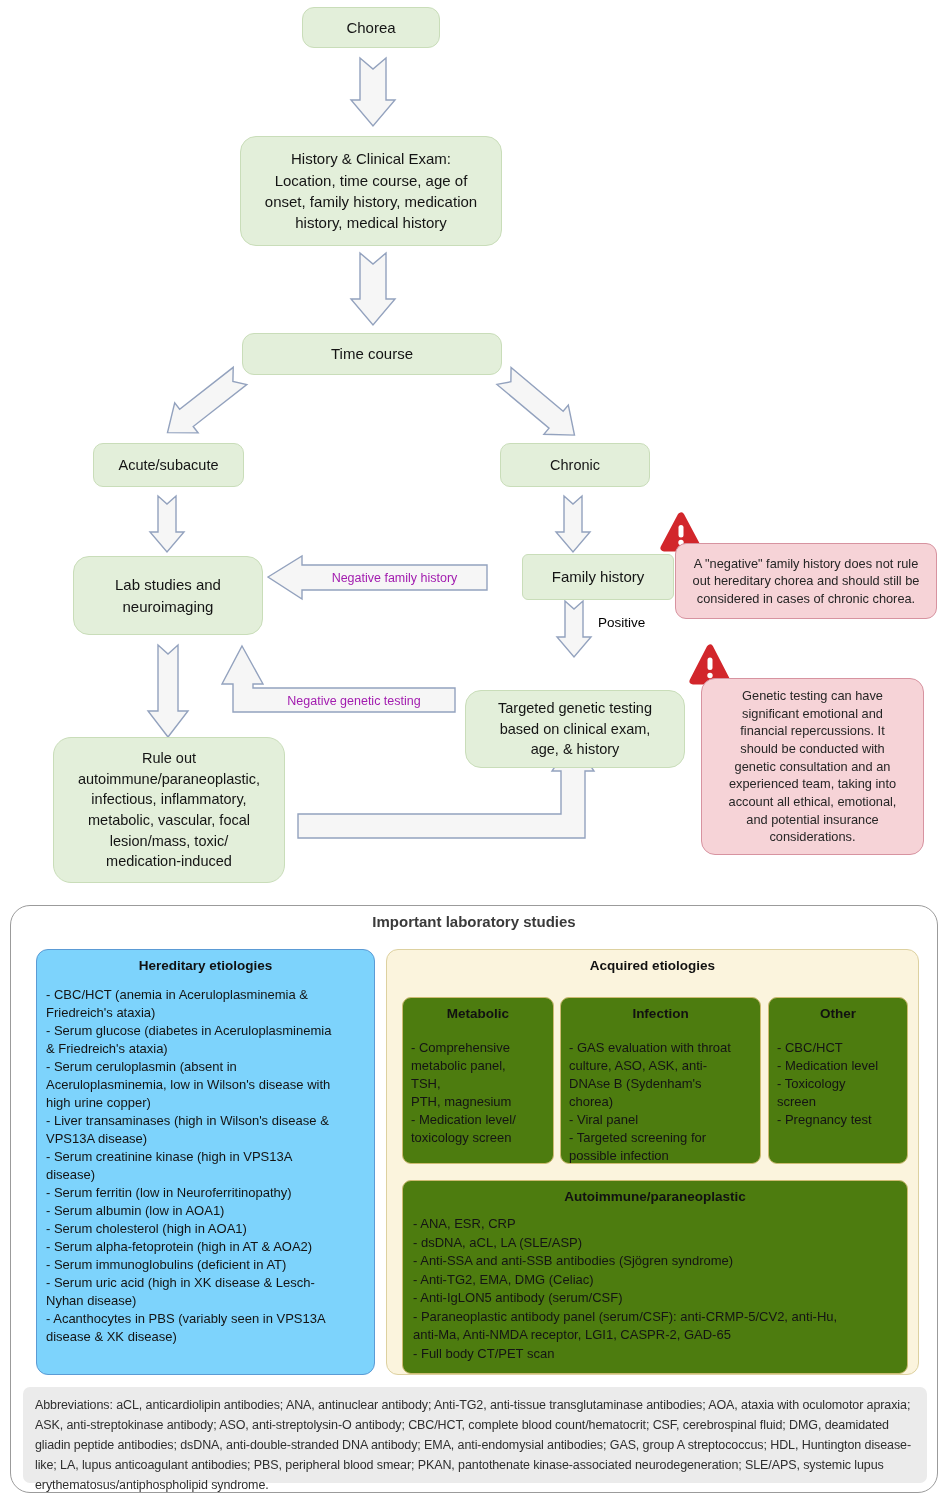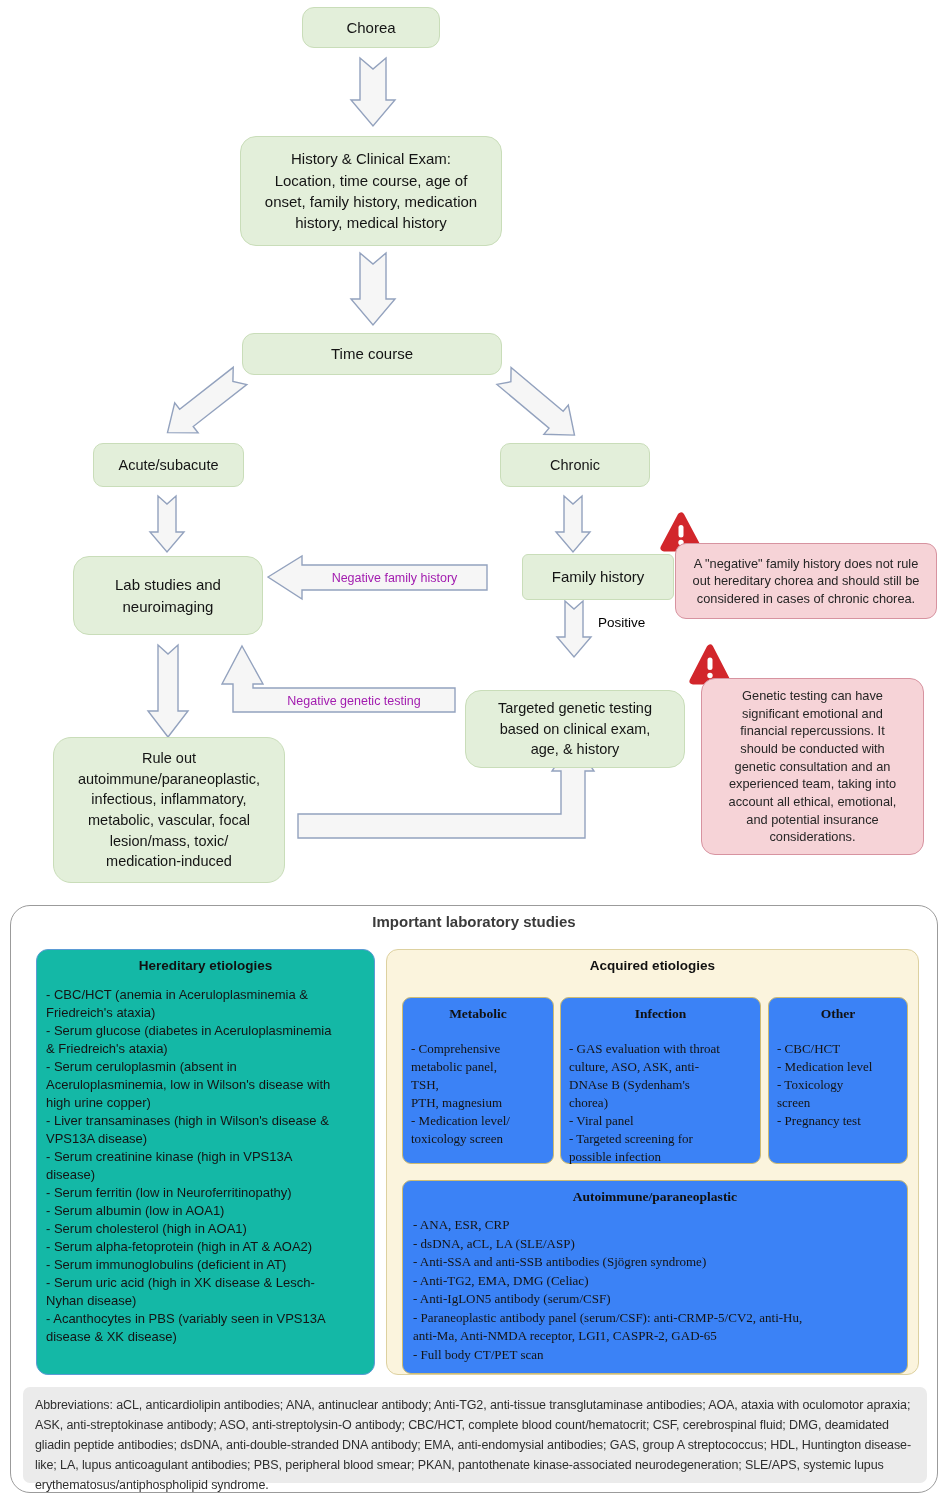--- a/index.html
+++ b/index.html
@@ -15,23 +15,23 @@
   .flow-svg{position:absolute;left:0;top:0;}
   .alabel{position:absolute;display:flex;align-items:center;justify-content:center;
         font-size:12.5px;color:#a21caf;}
   .plain-label{position:absolute;font-size:13.5px;color:#000000;}
   
   .panel{position:absolute;left:10px;top:905px;width:926px;height:586px;background:#fff;
         border:1.5px solid #9b9b9b;border-radius:20px;}
   .panel-title{position:absolute;left:0;top:7px;width:100%;text-align:center;
         font-size:15px;font-weight:bold;color:#3a3a3a;}
   .box{position:absolute;border-radius:12px;}
-  .blue{background:#14b8a6;border:1.5px solid #5b9bd5;}
+  .blue{background:#7dd3fc;border:1.5px solid #5b9bd5;}
   .yellow-outer{background:#fbf4dd;border:1.3px solid #ddd1a0;}
-  .yellow-inner{background:#3b82f6;border:1.3px solid #cdbb72;border-radius:9px;font-family:Liberation Serif, serif;}
+  .yellow-inner{background:#4d7c0f;border:1.3px solid #cdbb72;border-radius:9px;}
   .box-title{text-align:center;font-weight:bold;font-size:13.5px;color:#111;padding-top:8px;}
   .list{padding:0 9px;font-size:13px;line-height:18px;color:#141414;}
   .list .li{white-space:pre-line;}
   .hered-list{margin-top:13px;}
   .inner-list{margin-top:18px;padding:0 8px;}
   .auto-list{margin-top:11px;padding:0 10px;line-height:18.5px;}
   .abbrev{position:absolute;left:12px;top:481px;width:904px;height:96px;background:#ebebeb;
         border-radius:7px;font-size:12.5px;line-height:20px;color:#2e2e2e;
         padding:8px 12px;box-sizing:border-box;letter-spacing:-0.1px;}
 </style>

